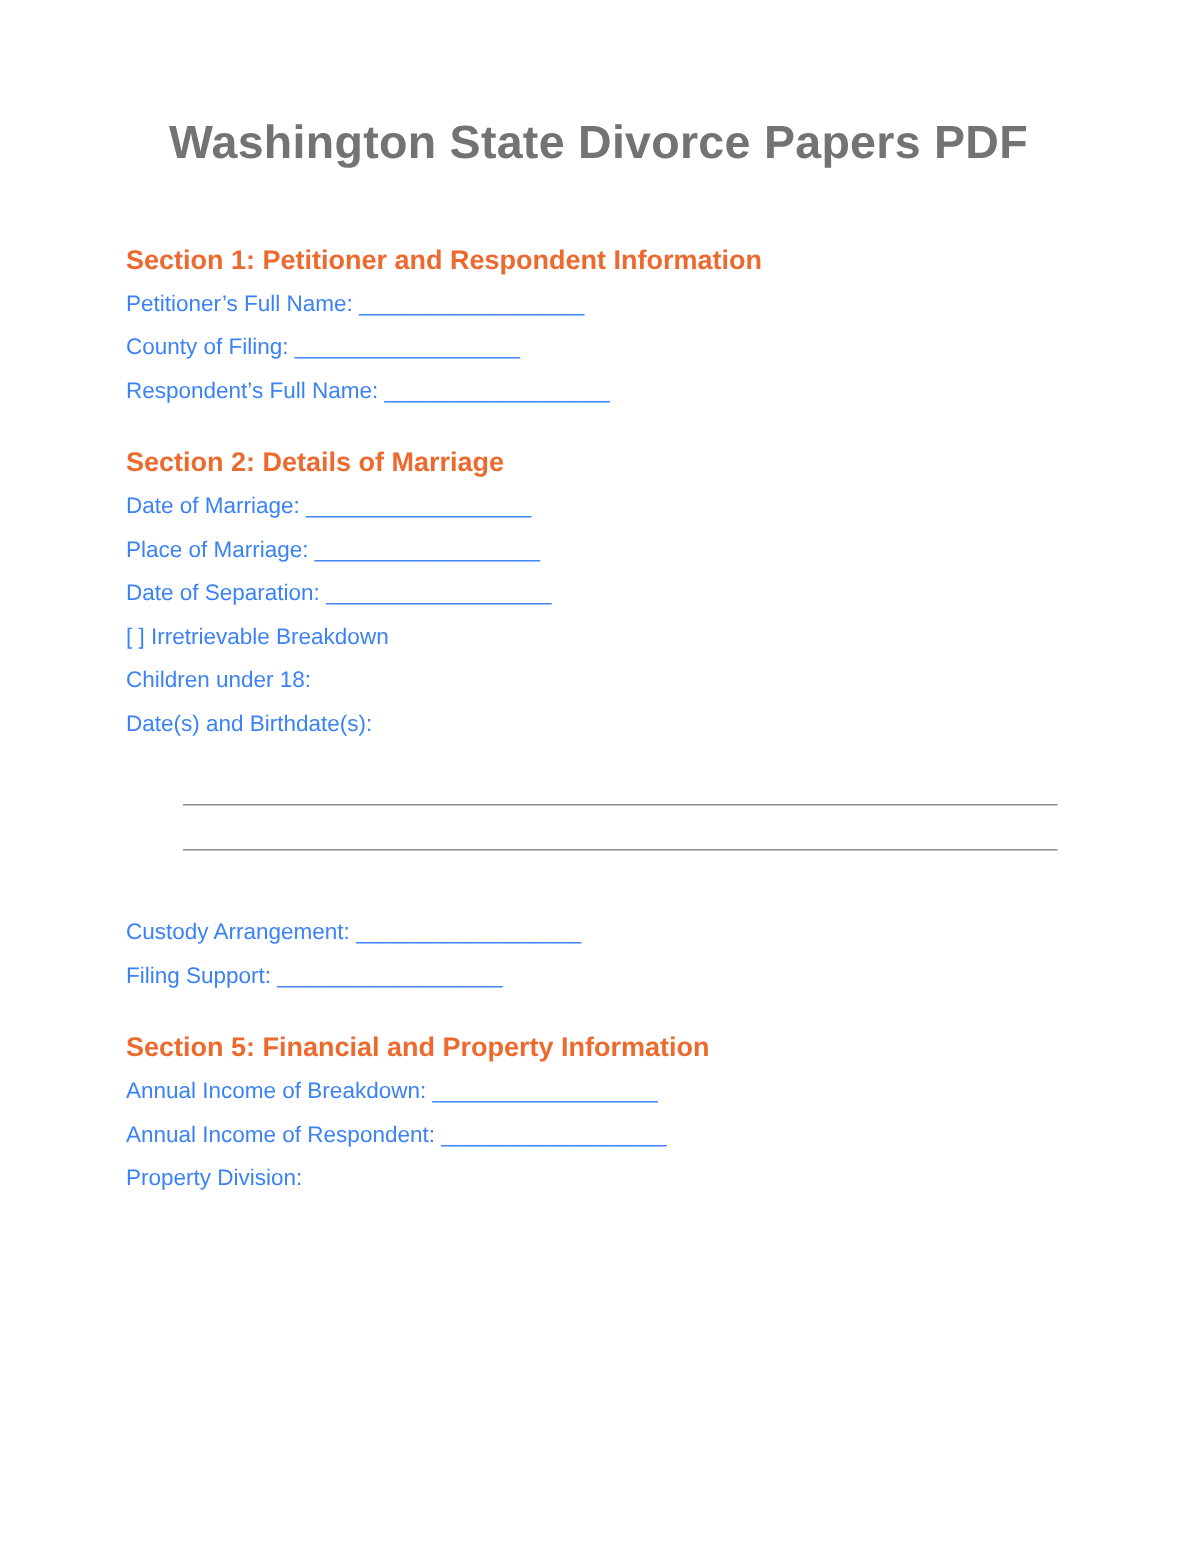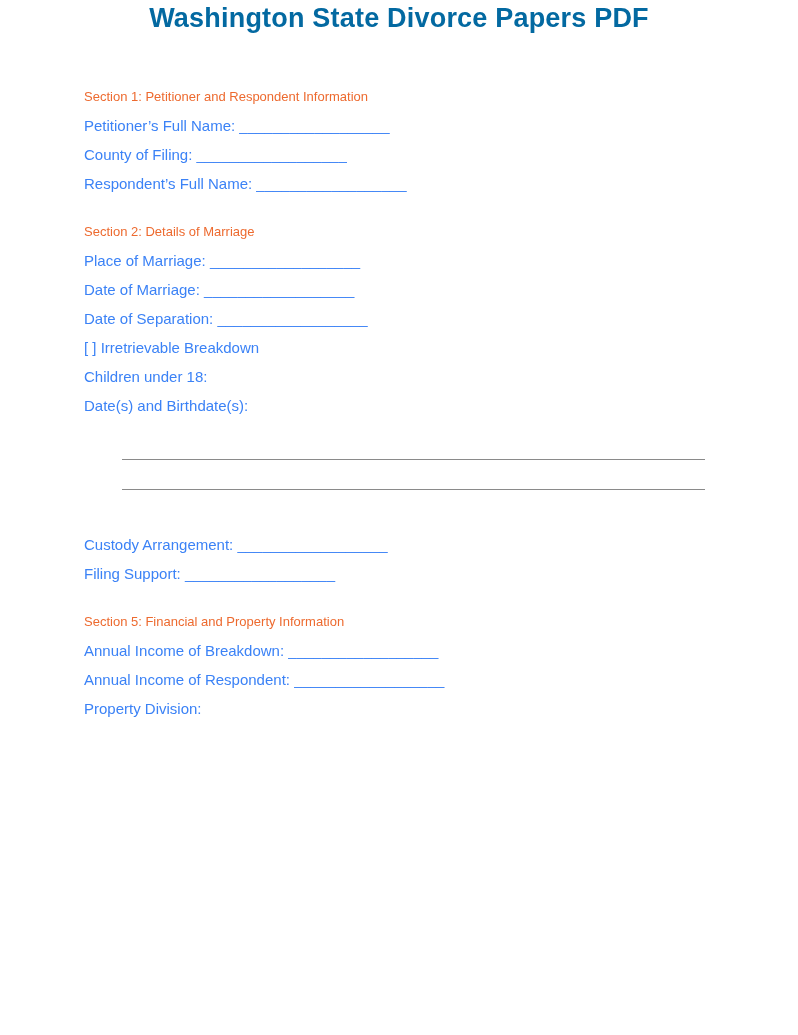--- a/index.html
+++ b/index.html
@@ -9,38 +9,39 @@
     font-family: "Liberation Sans", sans-serif;
     position: relative;
     overflow: hidden;
   }
   .page {
     width: 798px; height: 1035px;
     background: #ffffff;
     position: relative;
   }
   .doc-title {
+    margin-top: 77px;
     margin-bottom: 46px;
     text-align: center;
-    font-size: 27px;
+    font-size: 31px;
     line-height: 36px;
     font-weight: bold;
-    color: #0369a1;
+    color: #737373;
     letter-spacing: 0.2px;
   }
   .content {
     margin-left: 84px;
     margin-right: 92px;
     color: #3a3a3a;
   }
   .section-heading {
     margin-top: 19px;
-    font-size: 13px;
+    font-size: 18px;
     line-height: 29px;
-    font-weight: normal;
+    font-weight: bold;
     color: #ed6a2f;
   }
   .field-line {
     font-size: 15px;
     line-height: 29px;
     color: #3b82f6;
   }
   .blank { letter-spacing: 0; white-space: nowrap; }
   .rule {
     border-top: 1px solid #8a8a8a;
@@ -60,22 +61,22 @@
   <h1 class="doc-title">Washington State Divorce Papers PDF</h1>
 
   <div class="content">
 
     <h2 class="section-heading">Section 1: Petitioner and Respondent Information</h2>
     <p class="field-line"><span>Petitioner’s Full Name:</span> <span class="blank">__________________</span></p>
     <p class="field-line"><span>County of Filing:</span> <span class="blank">__________________</span></p>
     <p class="field-line"><span>Respondent’s Full Name:</span> <span class="blank">__________________</span></p>
 
     <h2 class="section-heading">Section 2: Details of Marriage</h2>
+    <p class="field-line"><span>Date of Marriage:</span> <span class="blank">__________________</span></p>
     <p class="field-line"><span>Place of Marriage:</span> <span class="blank">__________________</span></p>
-    <p class="field-line"><span>Date of Marriage:</span> <span class="blank">__________________</span></p>
     <p class="field-line"><span>Date of Separation:</span> <span class="blank">__________________</span></p>
 
     <p class="field-line"><span>[ ]</span> <span>Irretrievable Breakdown</span></p>
 
     <p class="field-line"><span>Children under 18:</span></p>
     <p class="field-line"><span>Date(s) and Birthdate(s):</span></p>
     <div class="rule rule-1"></div>
     <div class="rule rule-2"></div>
     <p class="field-line after-rules"><span>Custody Arrangement:</span> <span class="blank">__________________</span></p>
     <p class="field-line"><span>Filing Support:</span> <span class="blank">__________________</span></p>

